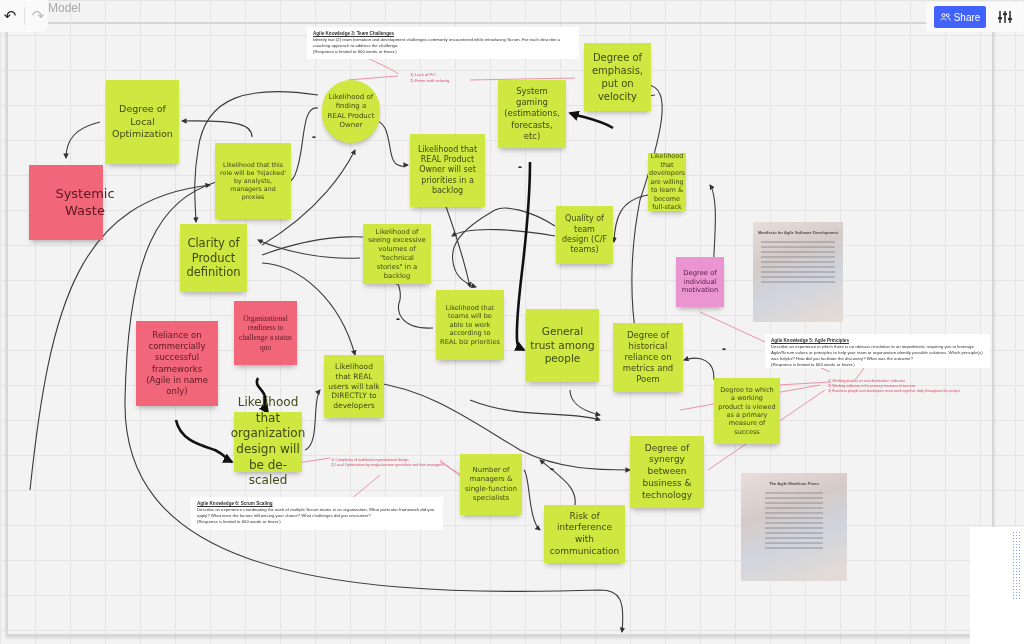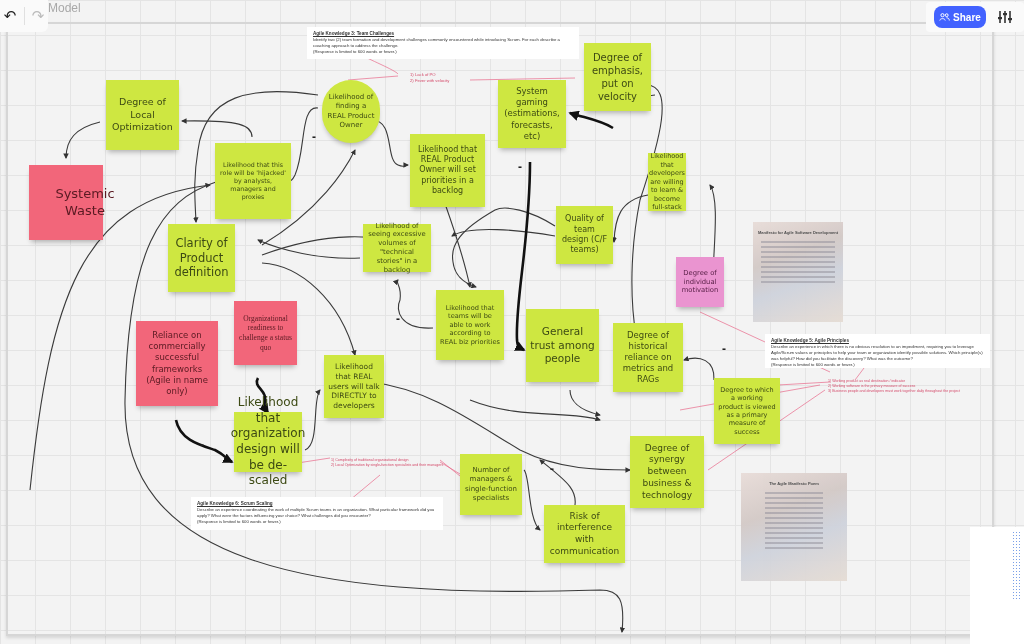--- a/index.html
+++ b/index.html
@@ -25,22 +25,22 @@
   }
   .undo-group span { font-size: 15px; color: #222; }
   .undo-group span.disabled { color: #bbb; }
   .undo-sep { width: 1px; height: 18px; background: #e0e0e0; }
   .topright {
     position: absolute; left: 926px; top: 2px; width: 98px; height: 30px;
     background: #fafafa; border-radius: 4px; display: flex; align-items: center;
   }
   .share-btn {
     position: absolute; left: 934px; top: 6px; width: 52px; height: 22px;
-    background: #4262ff; color: #fff; border-radius: 8px;
-    font-size: 10px; font-weight: bold; display: flex; align-items: center; justify-content: center; gap: 3px;
+    background: #4262ff; color: #fff; border-radius: 2px;
+    font-size: 10px; font-weight: normal; display: flex; align-items: center; justify-content: center; gap: 3px;
   }
   .settings-btn { position: absolute; left: 996px; top: 8px; width: 18px; height: 18px; }
 
   .note {
     position: absolute; display: flex; align-items: center; justify-content: center;
     text-align: center; color: #3d4a14; font-family: "DejaVu Sans", sans-serif;
     box-shadow: 0 4px 5px -2px rgba(0,0,0,0.28);
     padding: 4px; line-height: 1.3;
   }
   .note.green { background: #cee741; }
@@ -232,35 +232,35 @@
       <div></div>
       <div></div>
       <div></div>
       <div></div>
       <div></div>
       <div></div>
       <div></div>
     </div>
 </div>
 
-<div class="note green" style="left:106px;top:80px;width:73px;height:70px;font-size:9.5px;">Degree of Local Optimization</div>
+<div class="note green" style="left:106px;top:80px;width:73px;height:84px;font-size:9.5px;">Degree of Local Optimization</div>
 <div class="note red" style="left:29px;top:165px;width:74px;height:75px;font-size:13px;padding-left:42px;">Systemic Waste</div>
 <div class="note green" style="left:215px;top:143px;width:76px;height:76px;font-size:6.3px;">Likelihood that this role will be 'hijacked' by analysts, managers and proxies</div>
 <div class="note green" style="left:322px;top:80px;width:58px;height:63px;font-size:7px;border-radius:29px;">Likelihood of finding a REAL Product Owner</div>
 <div class="note green" style="left:410px;top:134px;width:75px;height:73px;font-size:8px;">Likelihood that REAL Product Owner will set priorities in a backlog</div>
 <div class="note green" style="left:498px;top:80px;width:68px;height:68px;font-size:8.5px;">System gaming (estimations, forecasts, etc)</div>
 <div class="note green" style="left:584px;top:43px;width:67px;height:68px;font-size:10px;">Degree of emphasis, put on velocity</div>
 <div class="note green" style="left:648px;top:153px;width:38px;height:58px;font-size:6.5px;">Likelihood that developers are willing to learn &amp; become full-stack</div>
 <div class="note green" style="left:556px;top:206px;width:57px;height:58px;font-size:8px;">Quality of team design (C/F teams)</div>
-<div class="note green" style="left:168px;top:224px;width:67px;height:68px;font-size:11.5px;">Clarity of Product definition</div>
-<div class="note green" style="left:363px;top:224px;width:68px;height:48px;font-size:6.8px;">Likelihood of seeing excessive volumes of "technical stories" in a backlog</div>
+<div class="note green" style="left:180px;top:224px;width:67px;height:68px;font-size:11.5px;">Clarity of Product definition</div>
+<div class="note green" style="left:363px;top:224px;width:68px;height:60px;font-size:6.8px;">Likelihood of seeing excessive volumes of "technical stories" in a backlog</div>
 <div class="note pink" style="left:676px;top:257px;width:48px;height:50px;font-size:6.8px;">Degree of individual motivation</div>
 <div class="note green" style="left:436px;top:290px;width:68px;height:70px;font-size:6.6px;">Likelihood that teams will be able to work according to REAL biz priorities</div>
 <div class="note green" style="left:526px;top:309px;width:73px;height:73px;font-size:10.5px;">General trust among people</div>
-<div class="note green" style="left:613px;top:323px;width:70px;height:69px;font-size:8.5px;">Degree of historical reliance on metrics and RAGs</div>
+<div class="note green" style="left:613px;top:323px;width:70px;height:69px;font-size:8.5px;">Degree of historical reliance on metrics and Poem</div>
 <div class="note red" style="left:234px;top:301px;width:63px;height:64px;font-size:7.5px;font-family:Liberation Serif, serif;">Organizational readiness to challenge a status quo</div>
 <div class="note red" style="left:136px;top:321px;width:82px;height:85px;font-size:8.5px;">Reliance on commercially successful frameworks (Agile in name only)</div>
 <div class="note green" style="left:324px;top:355px;width:60px;height:63px;font-size:7.5px;">Likelihood that REAL users will talk DIRECTLY to developers</div>
 <div class="note green" style="left:714px;top:378px;width:66px;height:66px;font-size:6.5px;">Degree to which a working product is viewed as a primary measure of success</div>
 <div class="note green" style="left:234px;top:412px;width:68px;height:60px;font-size:12px;">Likelihood that organization design will be de-scaled</div>
 <div class="note green" style="left:460px;top:454px;width:62px;height:61px;font-size:7px;">Number of managers &amp; single-function specialists</div>
 <div class="note green" style="left:630px;top:436px;width:74px;height:72px;font-size:9px;">Degree of synergy between business &amp; technology</div>
 <div class="note green" style="left:544px;top:505px;width:81px;height:58px;font-size:9px;">Risk of interference with communication</div>
 
 <div class="minimap">

